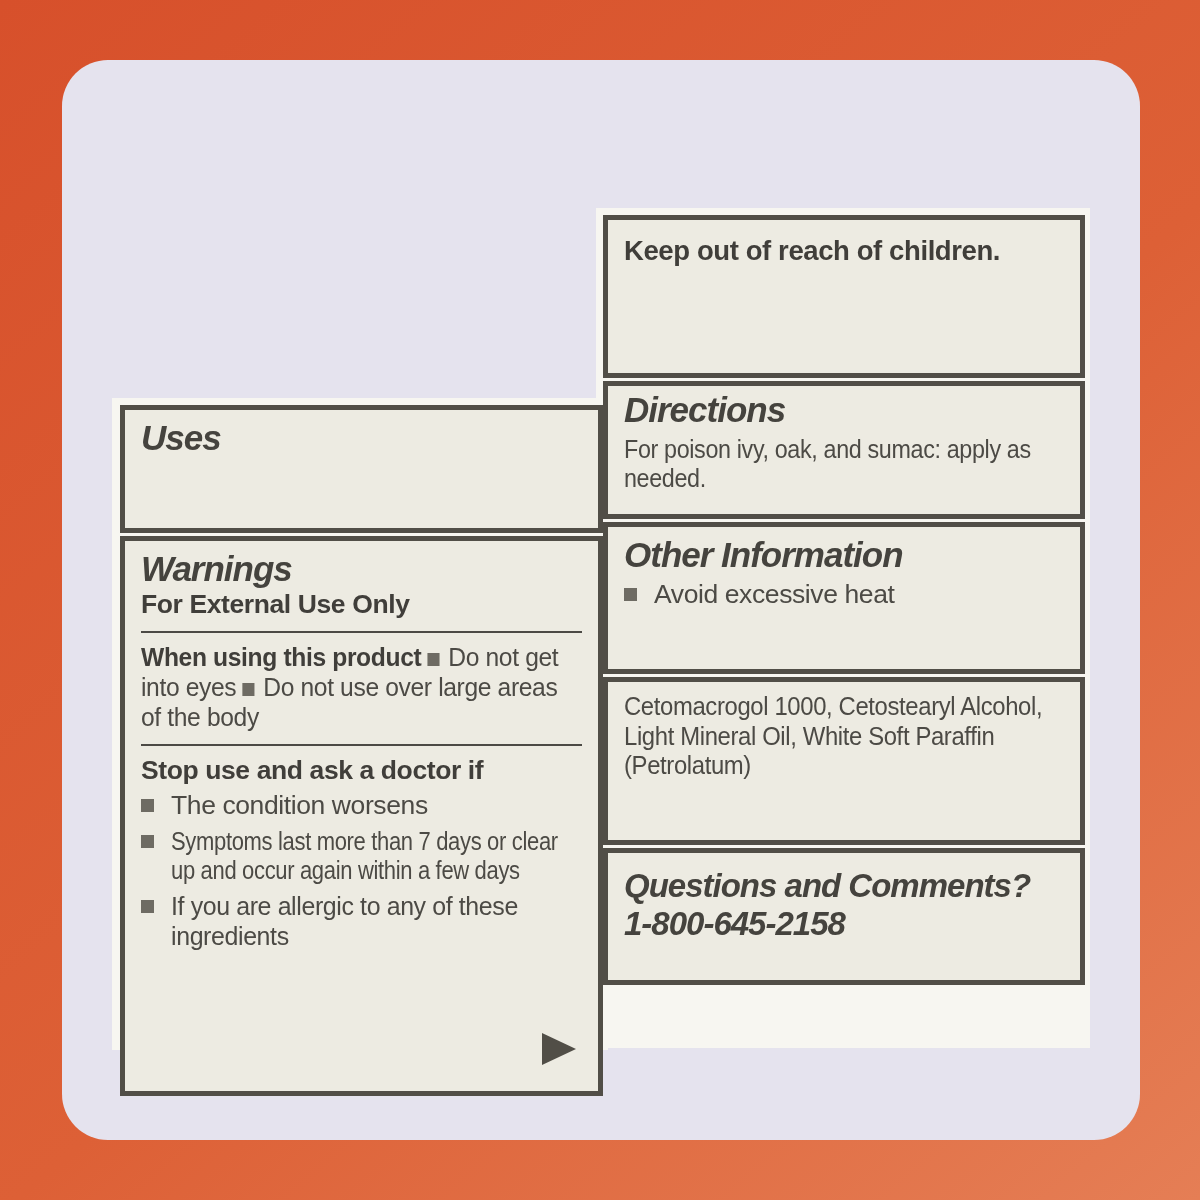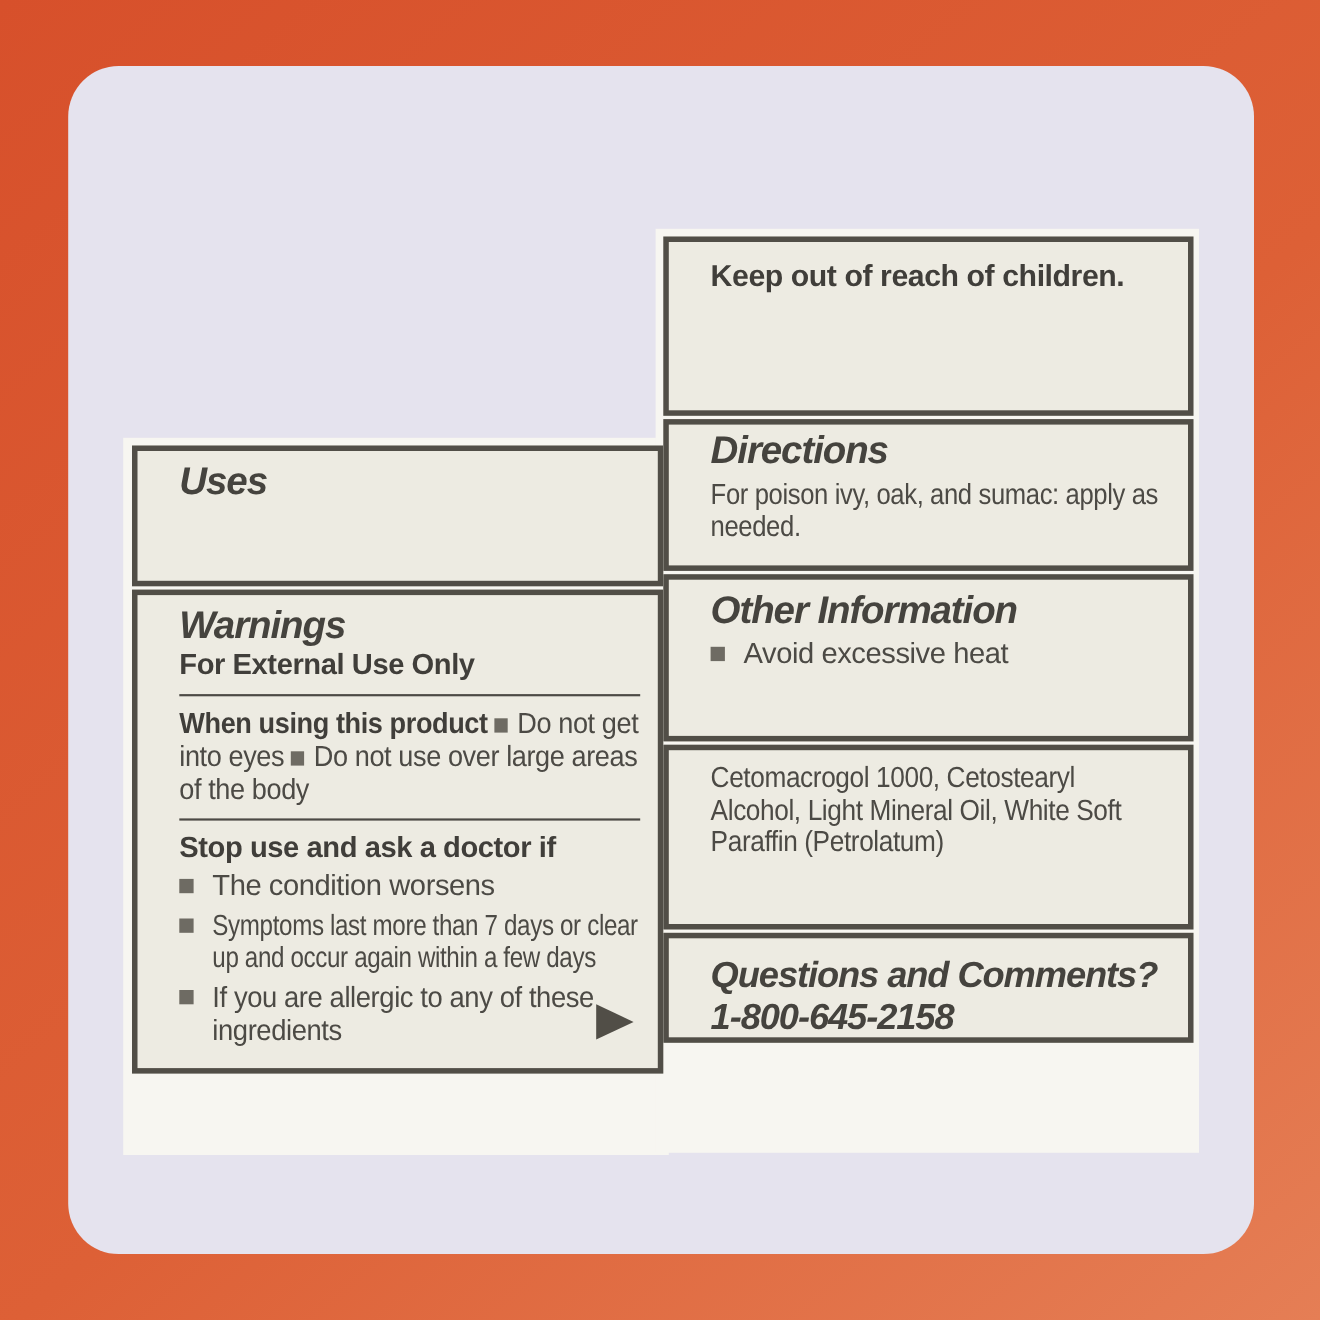--- a/index.html
+++ b/index.html
@@ -17,25 +17,25 @@
   .paper-right{left:534px;top:148px;width:494px;height:840px;}
   .panel{position:absolute;display:flex;flex-direction:column;gap:3px;}
   .panel-left{left:58px;top:345px;width:483px;}
   .panel-right{left:541px;top:155px;width:482px;}
   .box{
     background:var(--box_fill,#edebe2);
     border:5px solid var(--border,#514e47);
     box-sizing:border-box;overflow:hidden;position:relative;
     color:var(--text,#4c4a45);
     font-size:26.5px;line-height:1.12;letter-spacing:-0.4px;
-    padding:10px 16px 8px 38px;
+    padding:10px 16px 8px 16px;
   }
-  .h-uses{height:128px}.h-warn{height:440px}
+  .h-uses{height:128px}.h-warn{height:560px}
   .h-keep{height:163px;padding-top:16px}.h-dir{height:138px;padding-top:6px}
-  .h-other{height:152px}.h-inact{height:168px}.h-quest{height:100px;padding-top:14px}
+  .h-other{height:152px}.h-inact{height:168px}.h-quest{height:137px;padding-top:14px}
   .heading{
     font-style:italic;font-weight:bold;font-size:35px;line-height:1.05;
     letter-spacing:-1px;margin:0 0 6px 0;color:#45433e;
   }
   .bold{font-weight:bold;color:#403e3a;}
   p{margin:0;}
   .mt{margin-top:5px;}
   .sq{display:inline-block;width:13px;height:13px;background:var(--bullet,#6e6b63);}
   .inline-sq{margin:0 9px 0 7px;}
   .b-row{position:relative;padding-left:30px;margin:5px 0 6px 0;}

